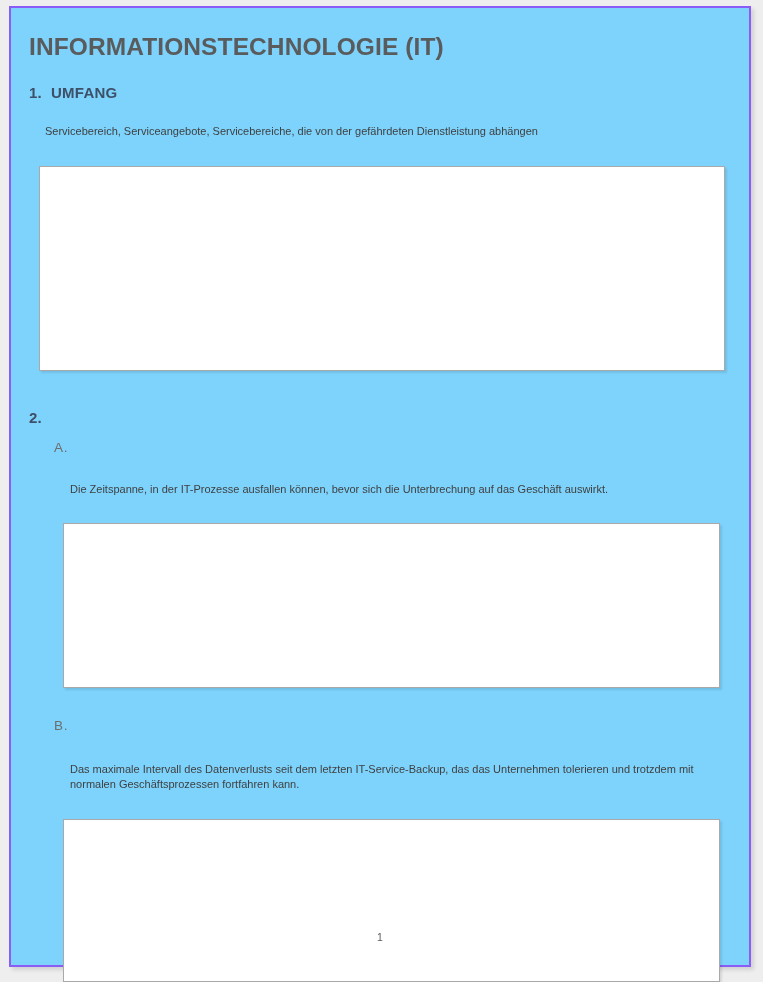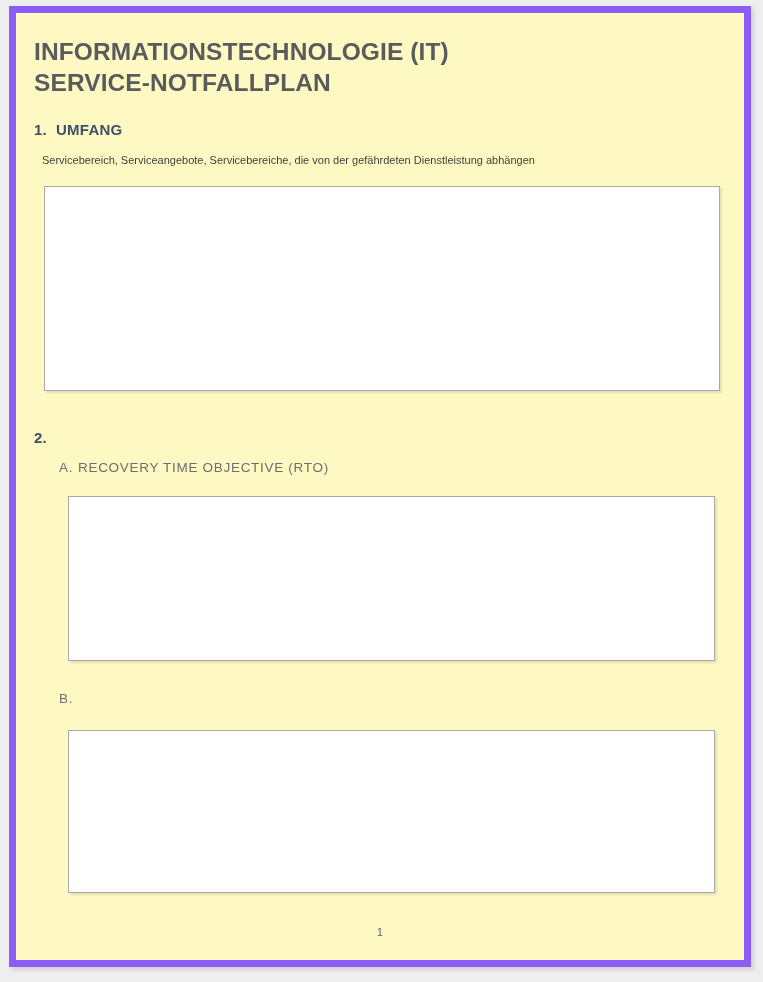--- a/index.html
+++ b/index.html
@@ -21,22 +21,22 @@
     top: 0;
     width: 763px;
     height: 982px;
   }
   .page {
     position: absolute;
     left: 9px;
     top: 6px;
     width: 742px;
     height: 961px;
-    background: #fef9c3;
-    border: 7px solid #8b5cf6;
+    background: #7dd3fc;
+    border: 2px solid #8b5cf6;
     box-sizing: border-box;
     box-shadow: 3px 3px 4px rgba(0,0,0,0.12);
   }
   .page-inner {
     position: absolute;
     left: 0;
     top: 0;
     right: 0;
     bottom: 0;
     padding: 16px 12px 0 18px;
@@ -71,21 +71,21 @@
   .section-heading .sec-num {
     min-width: 22px;
     display: inline-block;
   }
 
   
   .desc {
     color: #3f3f3f;
     font-size: 11px;
     line-height: 1.38;
-    margin: 8px;
+    margin: 16px;
     padding: 0;
   }
 
   
   .fill-box {
     border: 1px solid #a9a9a9;
     background: #ffffff;
     box-sizing: border-box;
     box-shadow: 2px 2px 2px rgba(0,0,0,0.10);
   }
@@ -137,21 +137,20 @@
 </style>
 </head>
 <body>
 
 <div class="page-wrap">
   <div class="page">
     <div class="page-inner">
 
       <h1 class="doc-title">
         <span class="title-line">INFORMATIONSTECHNOLOGIE (IT)</span>
-        <span class="title-line">SERVICE-NOTFALLPLAN</span>
       </h1>
 
       <div class="gap-title-s1"></div>
 
       <div class="section-heading">
         <span class="sec-num">1.</span>
         <span>UMFANG</span>
       </div>
 
       <div class="gap-s1-desc"></div>
@@ -166,41 +165,46 @@
 
       <div class="section-heading">
         <span class="sec-num">2.</span>
       </div>
 
       <div class="gap-s2-subA"></div>
 
       <div class="subsection">
         <div class="sub-heading">
           <span class="sub-letter">A.</span>
-          <span>RECOVERY TIME OBJECTIVE (RTO)</span>
         </div>
       </div>
 
       <div class="gap-subA-desc"></div>
 
+      <div class="subsection">
+        <p class="desc">Die Zeitspanne, in der IT-Prozesse ausfallen können, bevor sich die Unterbrechung auf das Geschäft auswirkt.</p>
+      </div>
 
       <div class="gap-descA-box"></div>
 
       <div class="fill-box boxA"></div>
 
       <div class="gap-boxA-subB"></div>
 
       <div class="subsection">
         <div class="sub-heading">
           <span class="sub-letter">B.</span>
         </div>
       </div>
 
       <div class="gap-subB-desc"></div>
 
+      <div class="subsection">
+        <p class="desc">Das maximale Intervall des Datenverlusts seit dem letzten IT-Service-Backup, das das Unternehmen tolerieren und trotzdem mit normalen Geschäftsprozessen fortfahren kann.</p>
+      </div>
 
       <div class="gap-descB-box"></div>
 
       <div class="fill-box boxB"></div>
 
     </div>
 
     <div class="page-number">1</div>
   </div>
 </div>

